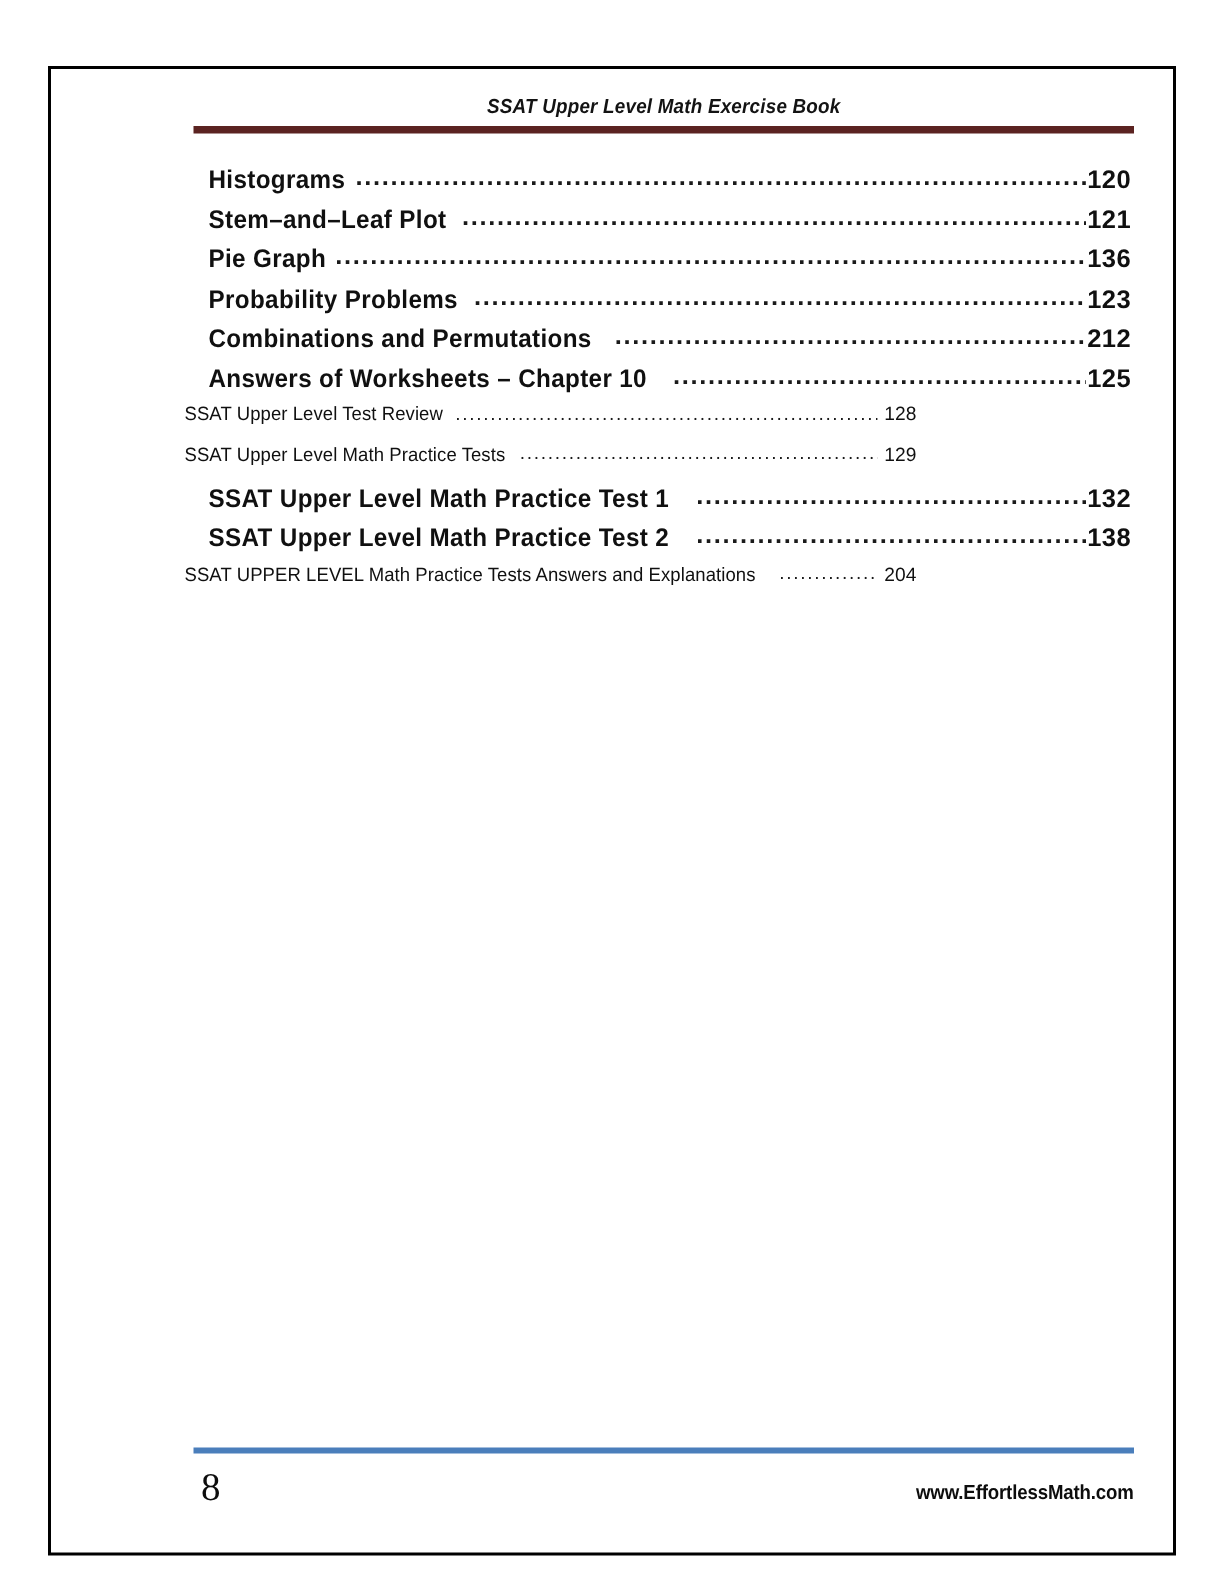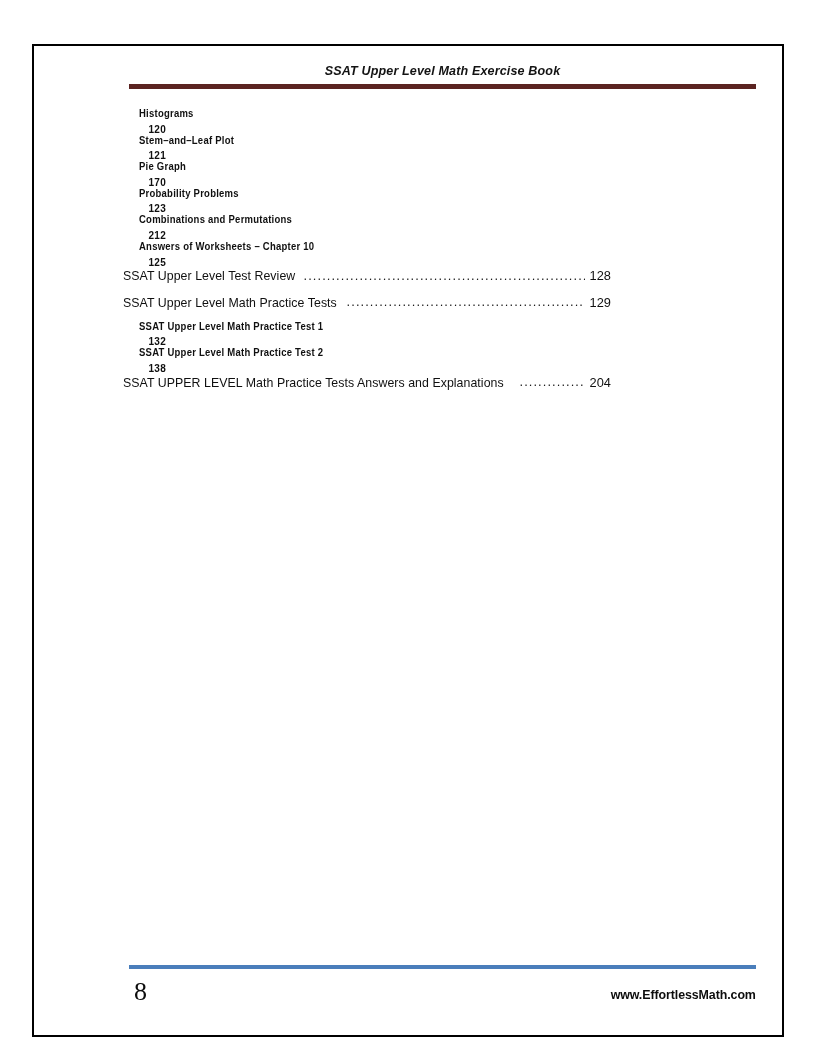--- a/index.html
+++ b/index.html
@@ -92,26 +92,25 @@
   }
   .toc-entry .page-num {
     flex: 0 0 auto;
     text-align: right;
     padding-left: 1px;
   }
 
   
   .lvl2 {
     padding-left: 45px;
-    font-size: 10px;
+    font-size: 17px;
     font-weight: bold;
     letter-spacing: 0.25px;
     width: 660px;
     box-sizing: border-box;
-    flex-direction: column;
   }
   .lvl2 .entry-title { transform: scaleX(0.95); transform-origin: left center; }
   .lvl2 .page-num { min-width: 26px; text-align: right; }
 
   
   .lvl1 {
     padding-left: 29px;
     font-size: 12.8px;
     font-weight: normal;
     letter-spacing: 0.05px;
@@ -179,21 +178,21 @@
           <span class="page-num">120</span>
         </div>
         <div class="toc-entry lvl2">
           <span class="entry-title">Stem–and–Leaf Plot</span>
           <span class="leader"></span>
           <span class="page-num">121</span>
         </div>
         <div class="toc-entry lvl2">
           <span class="entry-title">Pie Graph</span>
           <span class="leader"></span>
-          <span class="page-num">170</span>
+          <span class="page-num">136</span>
         </div>
         <div class="toc-entry lvl2">
           <span class="entry-title">Probability Problems</span>
           <span class="leader"></span>
           <span class="page-num">123</span>
         </div>
         <div class="toc-entry lvl2">
           <span class="entry-title">Combinations and Permutations</span>
           <span class="leader"></span>
           <span class="page-num">212</span>

